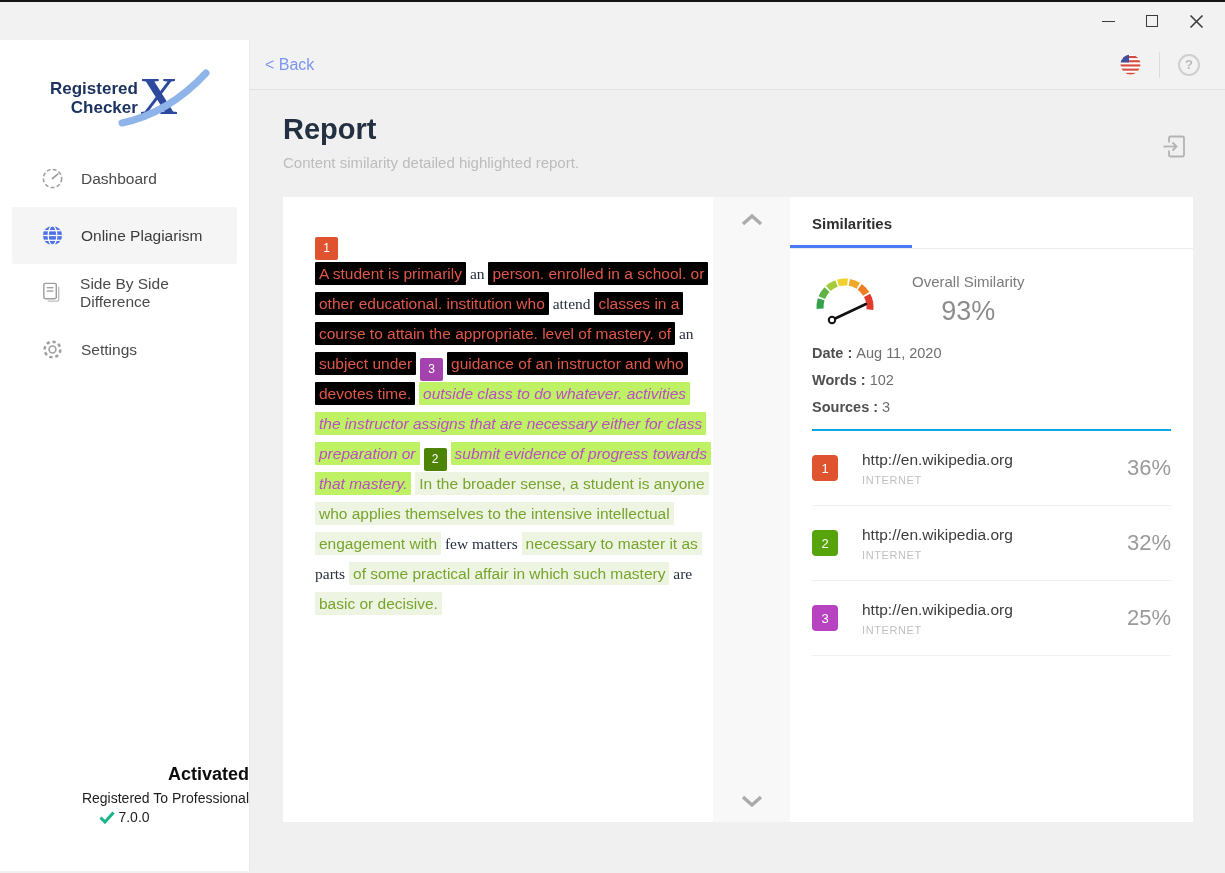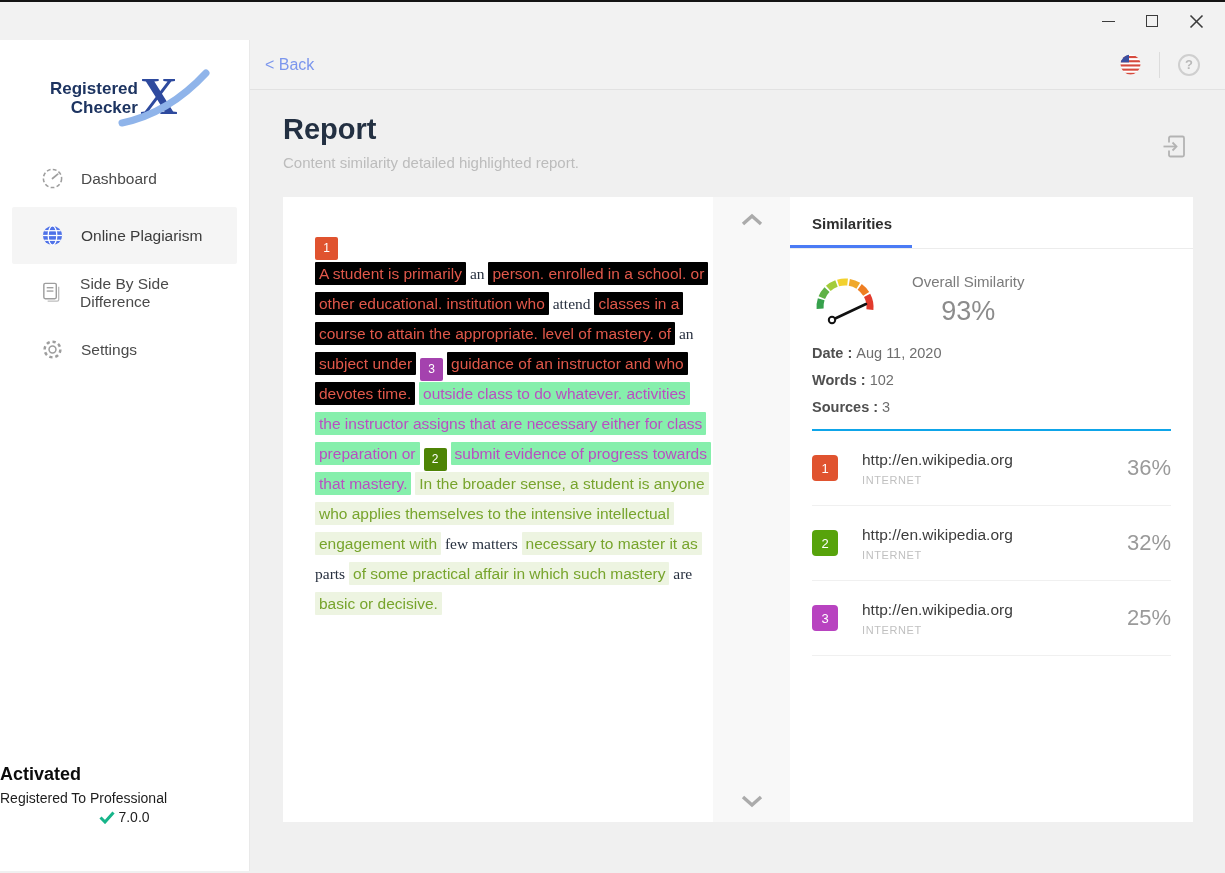--- a/index.html
+++ b/index.html
@@ -29,21 +29,21 @@
   .logo-x { position:relative; width:64px; height:66px; margin-left:-6px; }
   .logo-x-char { position:absolute; left:8px; top:2px; font-size:52px; font-weight:800; color:#2e4a9e; font-family:"Liberation Serif", serif; }
   .logo-swoosh { position:absolute; left:-18px; top:0; }
 
   
   .menu { margin-top:16px; }
   .menu-item { height:57px; display:flex; align-items:center; padding-left:28px; margin:0 12px; color:#4a4a4a; font-size:15.5px; cursor:pointer; border-radius:2px; }
   .menu-item.active { background:#f5f5f5; color:#3c3c3c; }
   .menu-ico { width:24px; height:24px; margin-right:17px; display:flex; align-items:center; justify-content:center; }
 
-  .activation { margin-top:auto; margin-bottom:46px; text-align:left; }
+  .activation { margin-top:auto; margin-bottom:46px; text-align:right; }
   .act-title { font-size:18px; font-weight:bold; color:#0c0c0c; }
   .act-reg { font-size:14px; color:#1d1d1d; margin-top:5px; }
   .act-ver { font-size:14px; color:#1d1d1d; margin-top:3px; display:flex; align-items:center; justify-content:center; gap:3px; }
 
   
   .page-header { display:flex; align-items:flex-start; padding-right:37px; }
   .page-title { font-size:29px; color:#233042; font-weight:600; }
   .page-subtitle { font-size:15px; color:#bcbcbc; margin-top:8px; }
   .export-btn { margin-left:auto; margin-top:20px; cursor:pointer; }
 
@@ -52,21 +52,21 @@
   .doc-card { width:430px; background:#ffffff; padding:35px 0 0 32px; }
   .rail { width:77px; background:#f8f8f8; display:flex; flex-direction:column; align-items:center; justify-content:space-between; padding:16px 0 14px 0; }
   .rail-btn { cursor:pointer; }
   .sim-panel { width:403px; background:#ffffff; }
 
   
   .docline { height:30px; line-height:30px; white-space:pre; font-size:15.5px; color:#27303f; }
   .docline:first-child { height:27px; }
   .hl { padding:3px 4px; border-radius:1px; cursor:pointer; }
   .hl-r { color:#e0584a; background:#000000; }
-  .hl-p { color:#b94fc1; background:#86efac; }
+  .hl-p { color:#b94fc1; background:#bef264;font-style:italic; }
   .hl-g { color:#77a42c; background:#edf4e1; }
   .plain { color:#27303f;font-family:Liberation Serif, serif; }
   .tbadge { display:inline-block; width:23px; height:23px; line-height:23px; text-align:center; color:#fff; font-size:12px; border-radius:2px; margin:0 4px; position:relative; top:4px; white-space:normal; cursor:pointer; }
   .docline:first-child .tbadge { top:0; margin:0; }
   .b1 { background:#e0532f; }
   .b2 { background:#4e8405; }
   .b3 { background:#a442ae; }
 
   
   .tab-row { border-bottom:1px solid #ececec; display:flex; }

